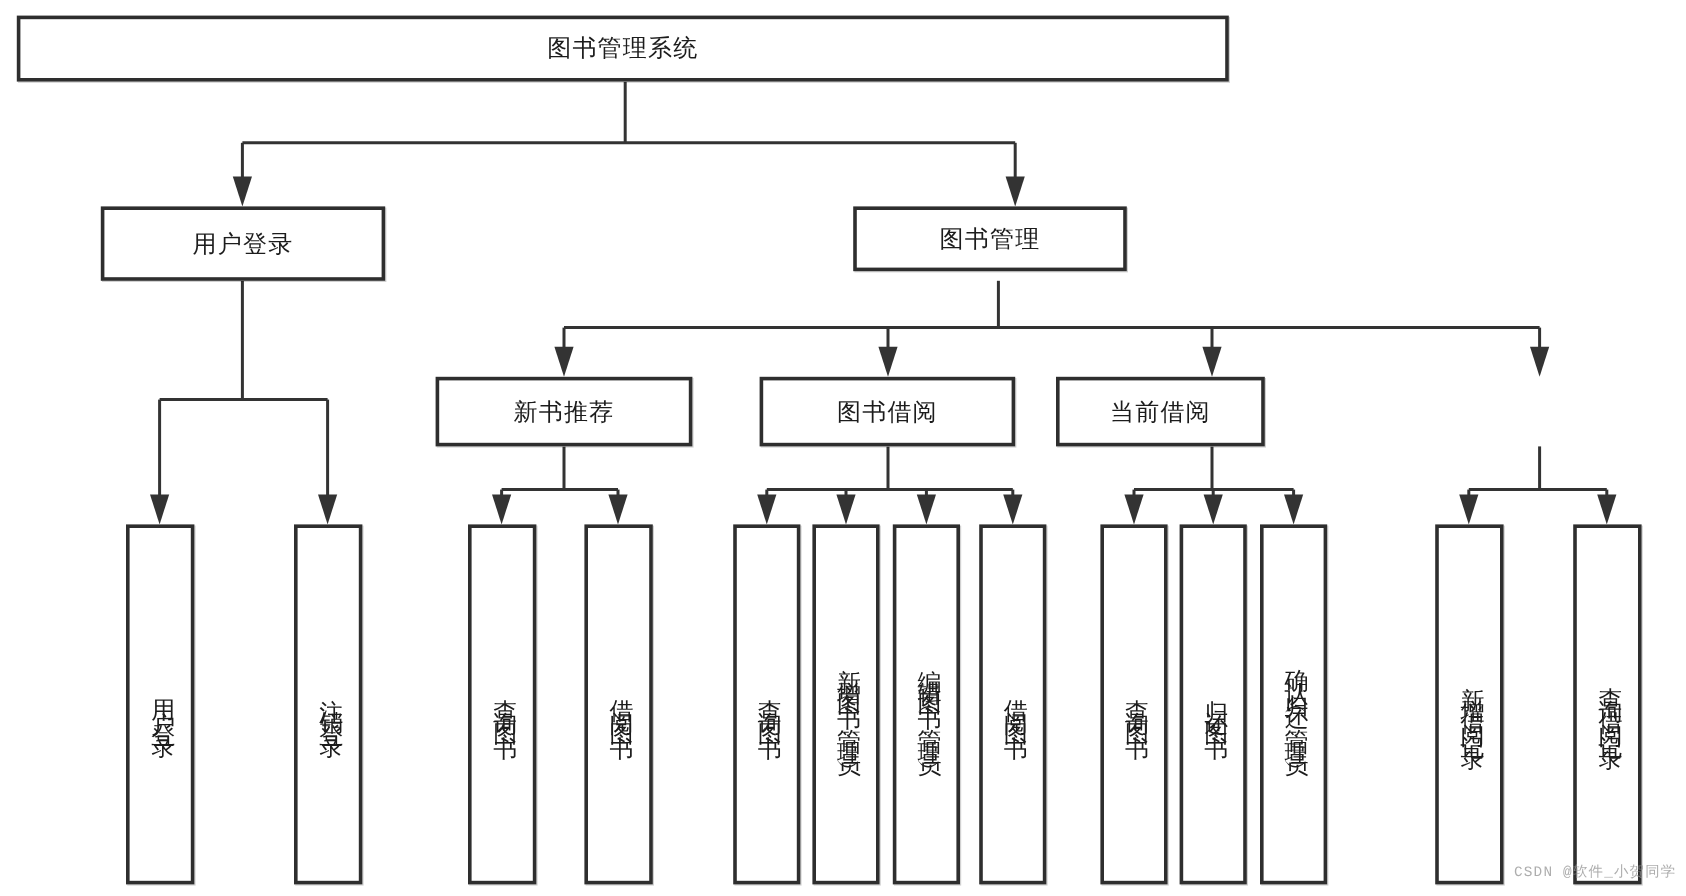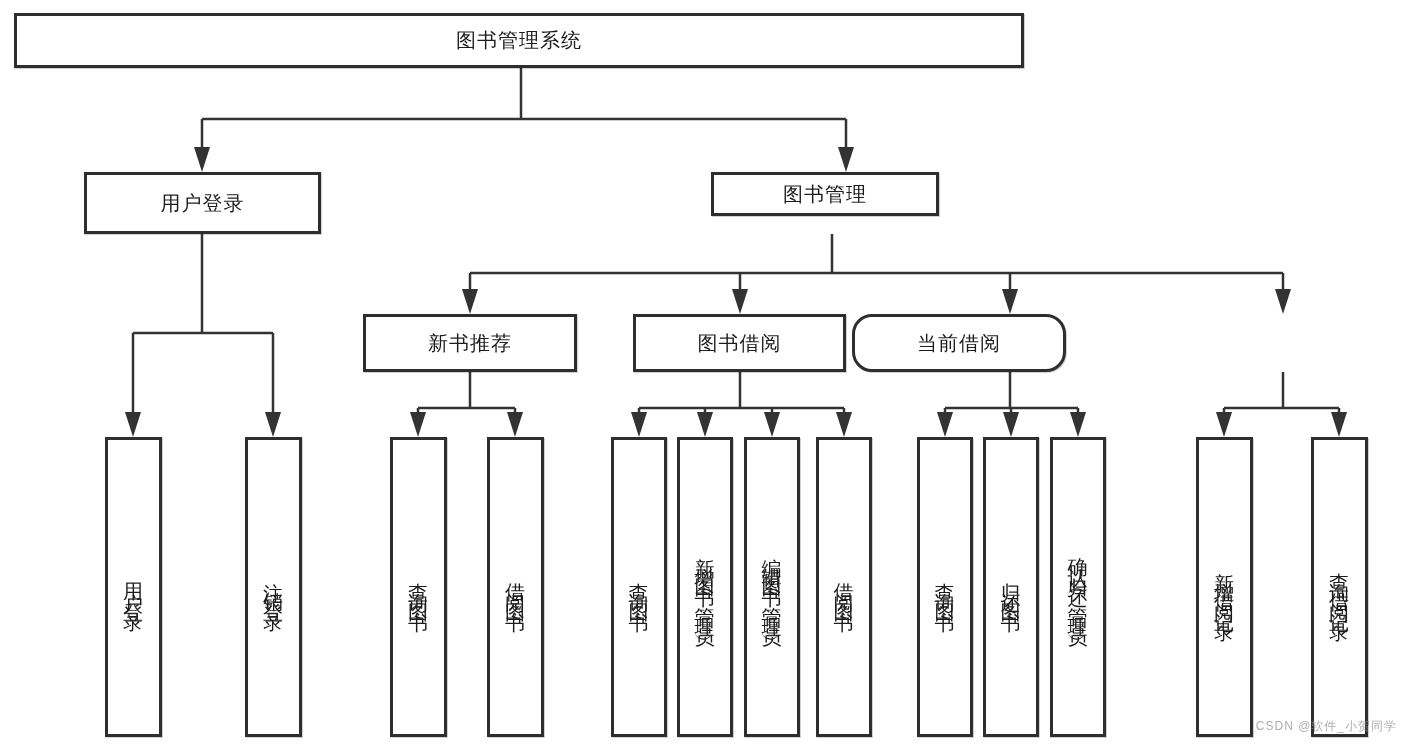--- a/index.html
+++ b/index.html
@@ -2,21 +2,21 @@
 <html><head>
 <meta charset="utf-8">
 <style>
   html, body { margin: 0; padding: 0; background: #ffffff; }
   .stage {
     position: relative;
     width: 1405px;
     height: 747px;
     background: #ffffff;
     overflow: hidden;
-    font-family: Liberation Sans, sans-serif;
+    font-family: Liberation Mono, monospace;
     color: #1c1c1c;
   }
   .connectors {
     position: absolute;
     left: 0; top: 0;
     width: 1405px; height: 747px;
     z-index: 1;
   }
   .node {
     position: absolute;
@@ -36,24 +36,24 @@
     writing-mode: vertical-rl;
     text-orientation: mixed;
     letter-spacing: 10px;
     white-space: normal;
     font-size: 20px;
     line-height: 1;
   }
   
   .n-root            { left: 14px;   top: 13px;  width: 1010px; height: 55px; }
   .n-user-login      { left: 84px;   top: 172px; width: 237px;  height: 62px; }
-  .n-book-mgmt       { left: 711px;  top: 172px; width: 228px;  height: 44px; }
+  .n-book-mgmt       { left: 711px;  top: 172px; width: 228px;  height: 54px; }
   .n-new-book        { left: 363px;  top: 314px; width: 214px;  height: 58px; }
   .n-book-borrow     { left: 633px;  top: 314px; width: 213px;  height: 58px; }
-  .n-current-borrow  { left: 852px;  top: 314px; width: 214px;  height: 58px; border-radius: 20px; }
+  .n-current-borrow  { left: 880px;  top: 314px; width: 174px;  height: 58px; }
   .n-borrow-records  { left: 1172px; top: 314px; width: 214px;  height: 58px; }
   .l-1  { left: 105px;  top: 437px; width: 57px; height: 300px; }
   .l-2  { left: 245px;  top: 437px; width: 57px; height: 300px; }
   .l-3  { left: 390px;  top: 437px; width: 57px; height: 300px; }
   .l-4  { left: 487px;  top: 437px; width: 57px; height: 300px; }
   .l-5  { left: 611px;  top: 437px; width: 56px; height: 300px; }
   .l-6  { left: 677px;  top: 437px; width: 56px; height: 300px; }
   .l-7  { left: 744px;  top: 437px; width: 56px; height: 300px; }
   .l-8  { left: 816px;  top: 437px; width: 56px; height: 300px; }
   .l-9  { left: 917px;  top: 437px; width: 56px; height: 300px; }

